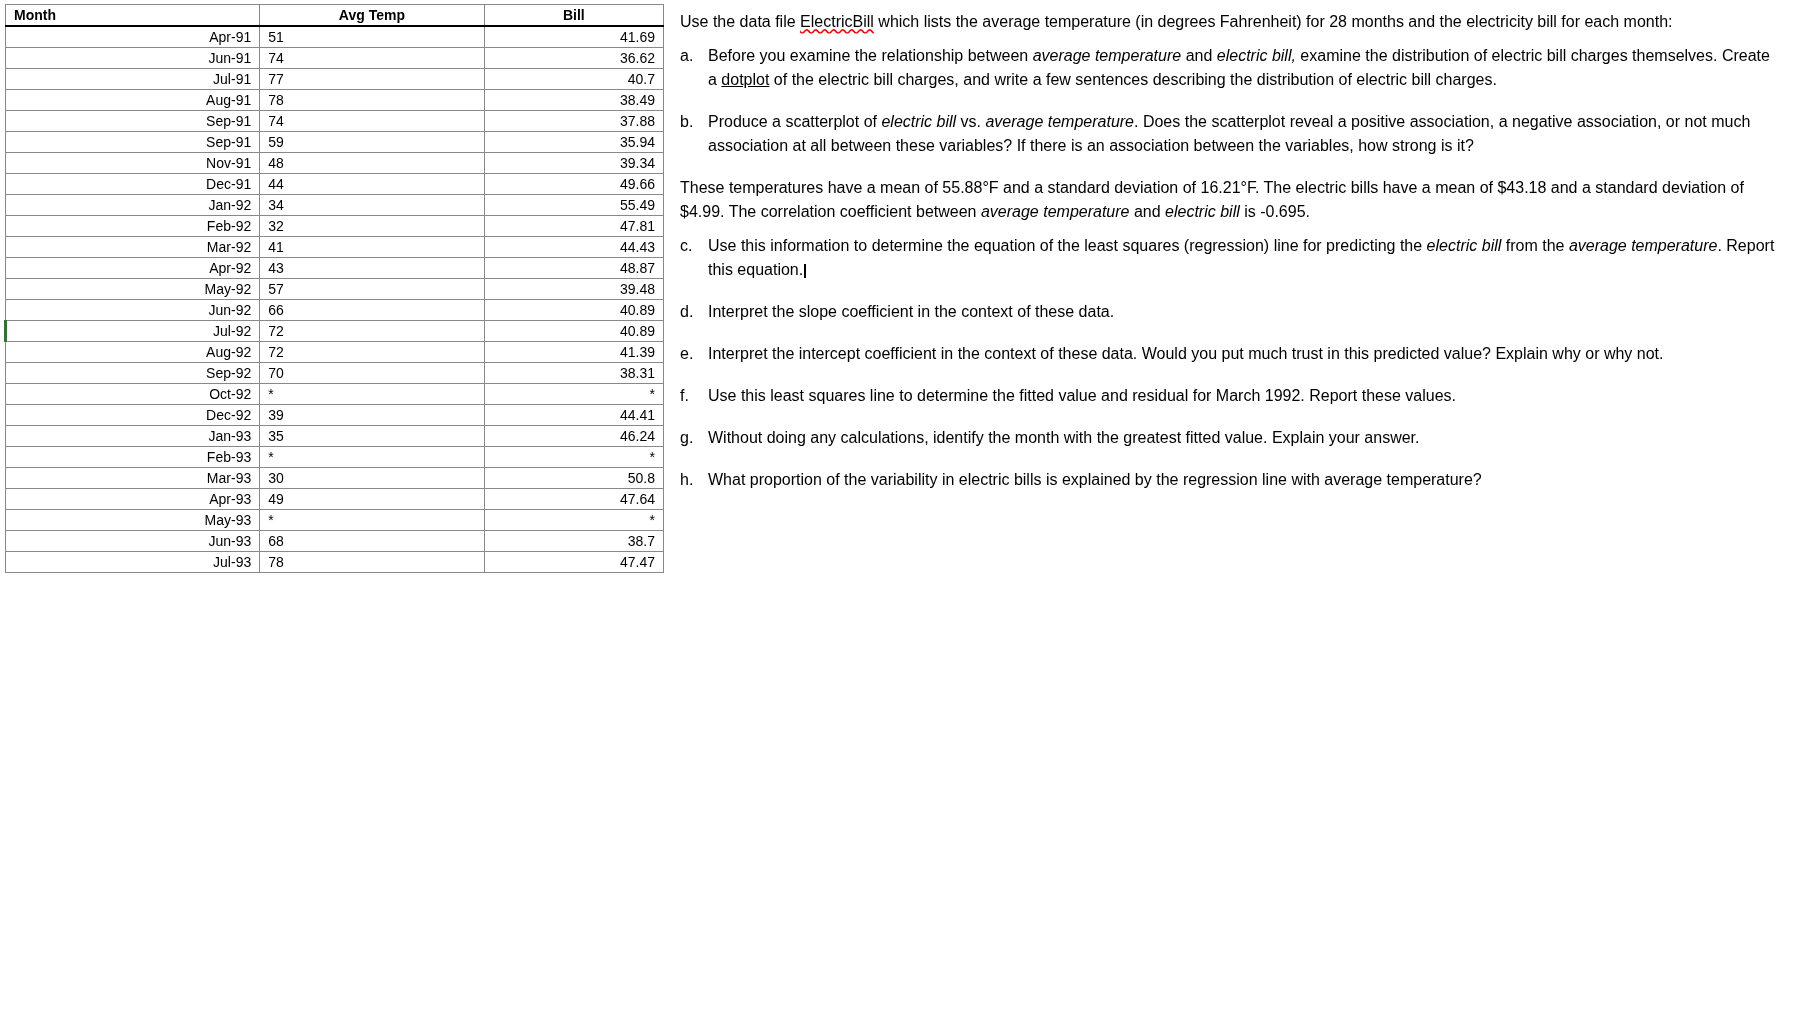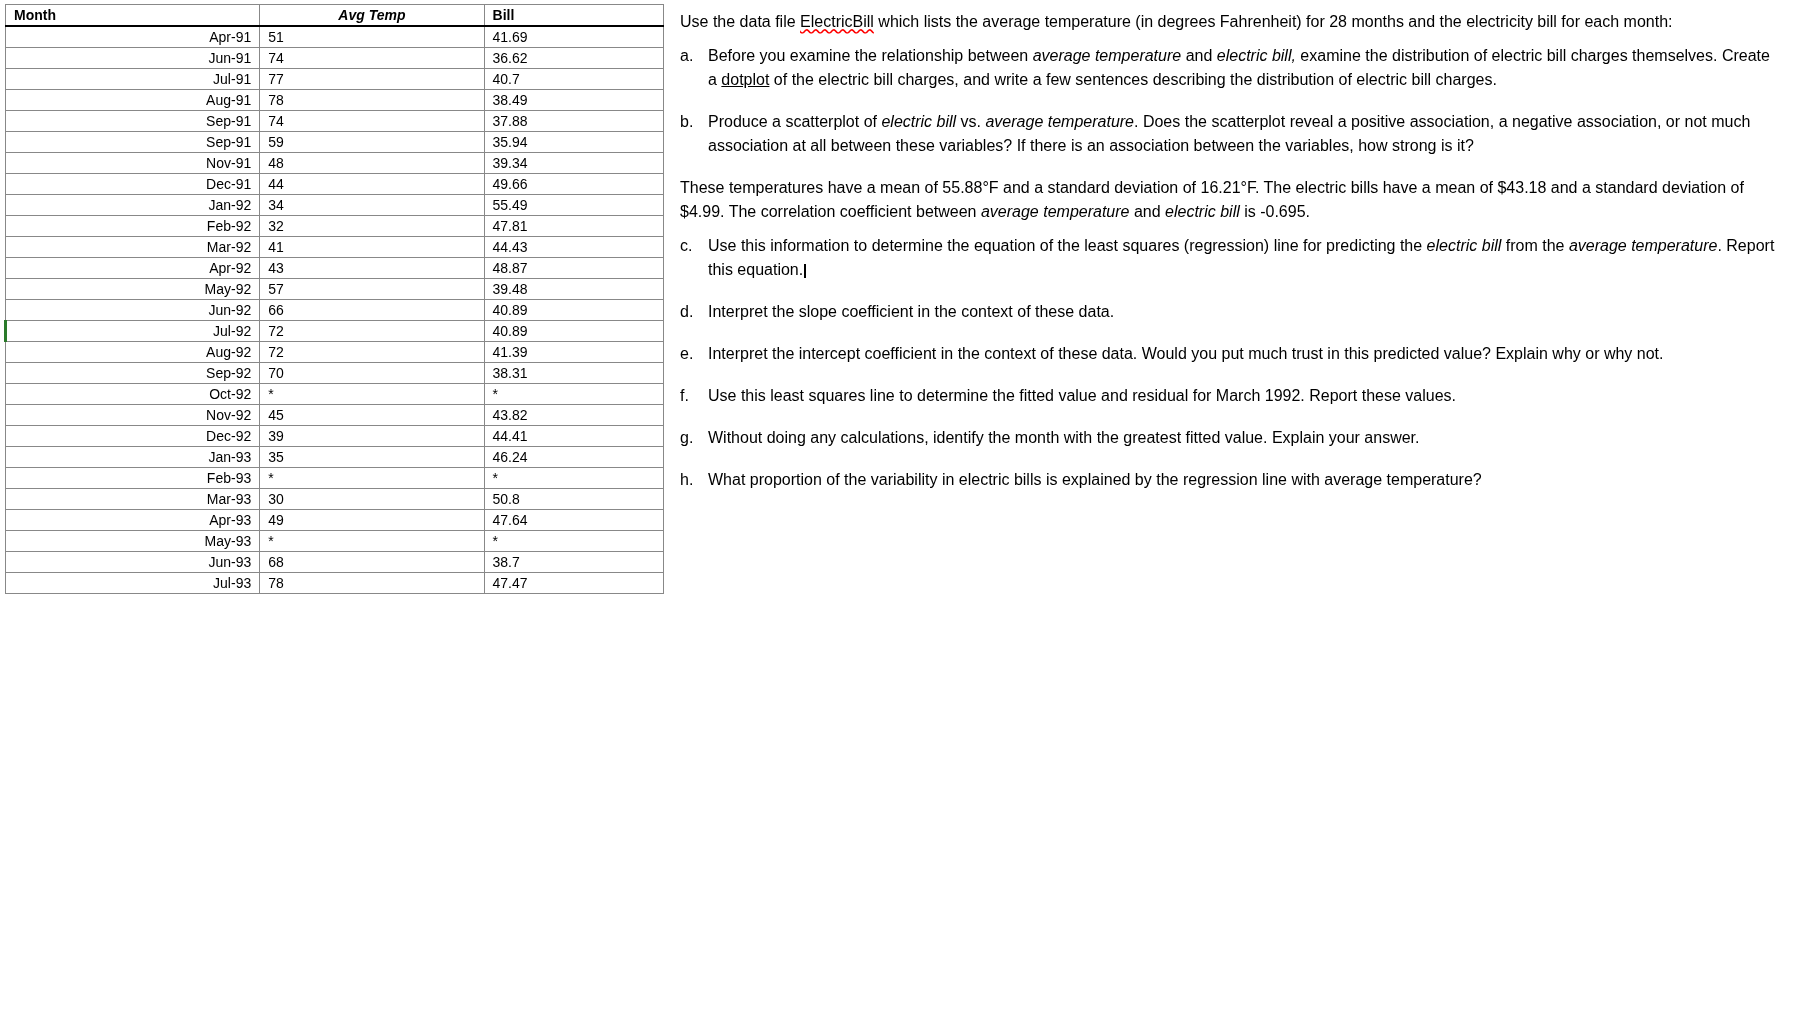--- a/index.html
+++ b/index.html
@@ -45,30 +45,31 @@
     }
     table td:first-child {
       text-align: right;
       width: 170px;
     }
     table td:nth-child(2) {
       text-align: left;
       width: 150px;
     }
     table td:nth-child(3) {
+      text-align: right;
       width: 120px;
     }
     table thead th:first-child {
       text-align: left;
     }
     table thead th:nth-child(2) {
       text-align: center;
-      font-style: italic;
     }
     table thead th:nth-child(3) {
+      text-align: center;
     }
     .highlighted-row {
       border-left: 3px solid #2a7a2a;
     }
     .right-panel p {
       margin-bottom: 10px;
     }
     .intro-text {
       margin-bottom: 14px;
     }
@@ -198,25 +199,20 @@
           <td>Sep-92</td>
           <td>70</td>
           <td>38.31</td>
         </tr>
         <tr>
           <td>Oct-92</td>
           <td>*</td>
           <td>*</td>
         </tr>
         <tr>
-          <td>Nov-92</td>
-          <td>45</td>
-          <td>43.82</td>
-        </tr>
-        <tr>
           <td>Dec-92</td>
           <td>39</td>
           <td>44.41</td>
         </tr>
         <tr>
           <td>Jan-93</td>
           <td>35</td>
           <td>46.24</td>
         </tr>
         <tr>

